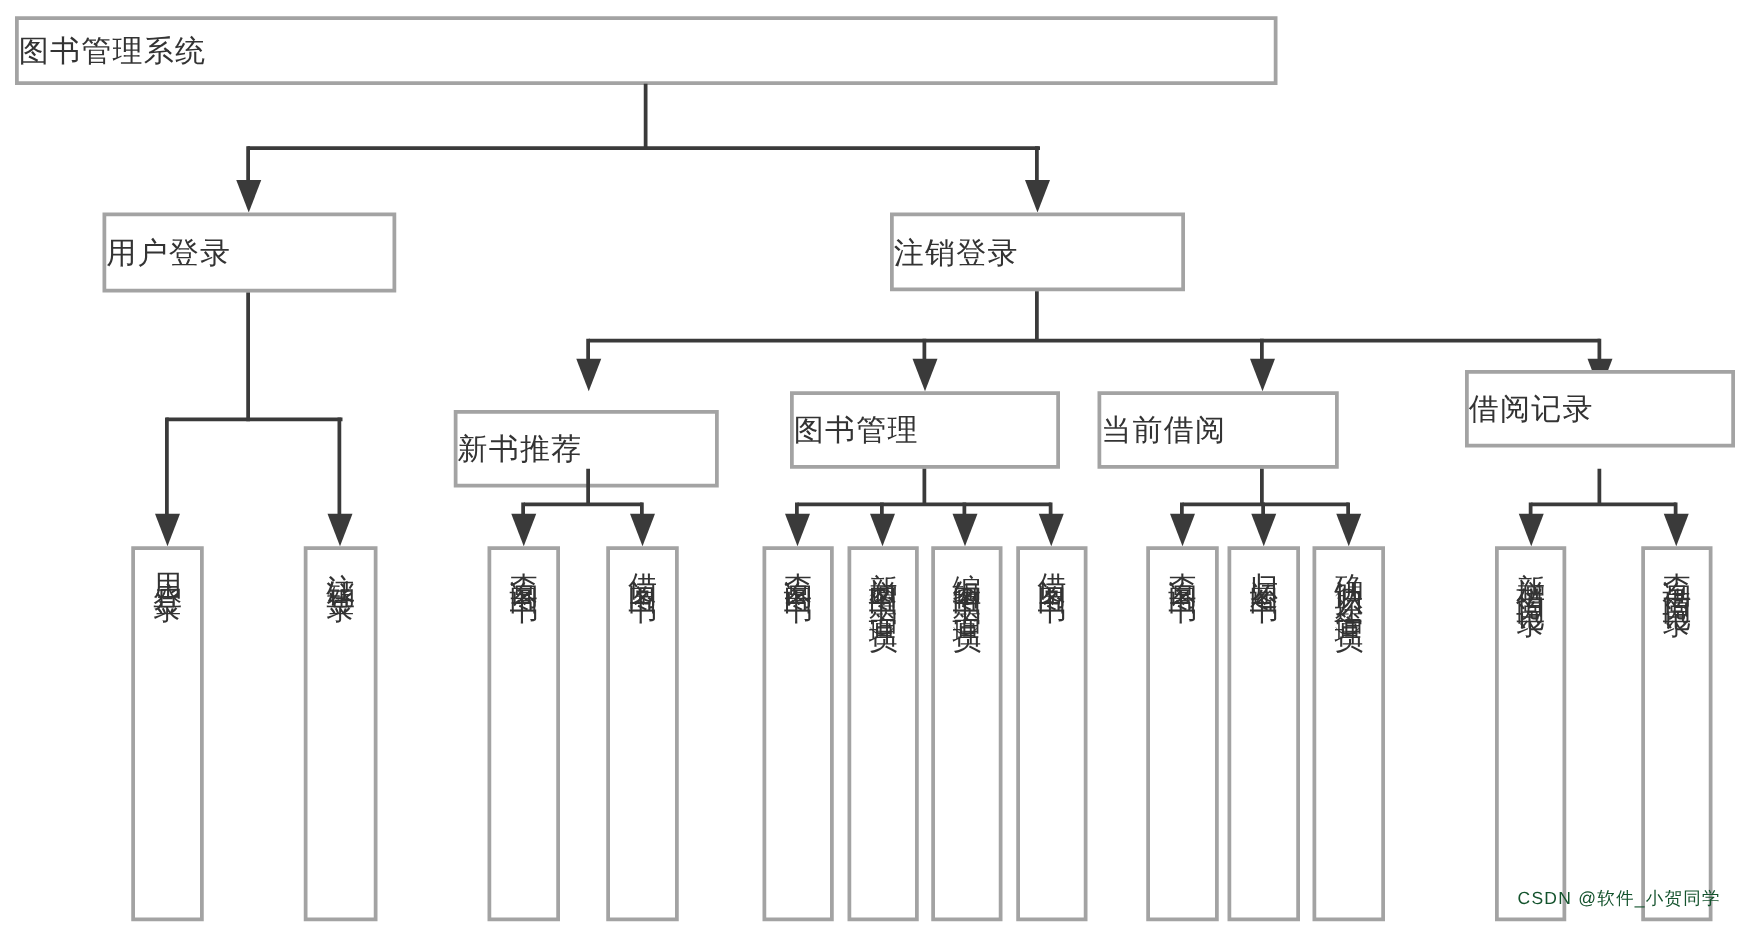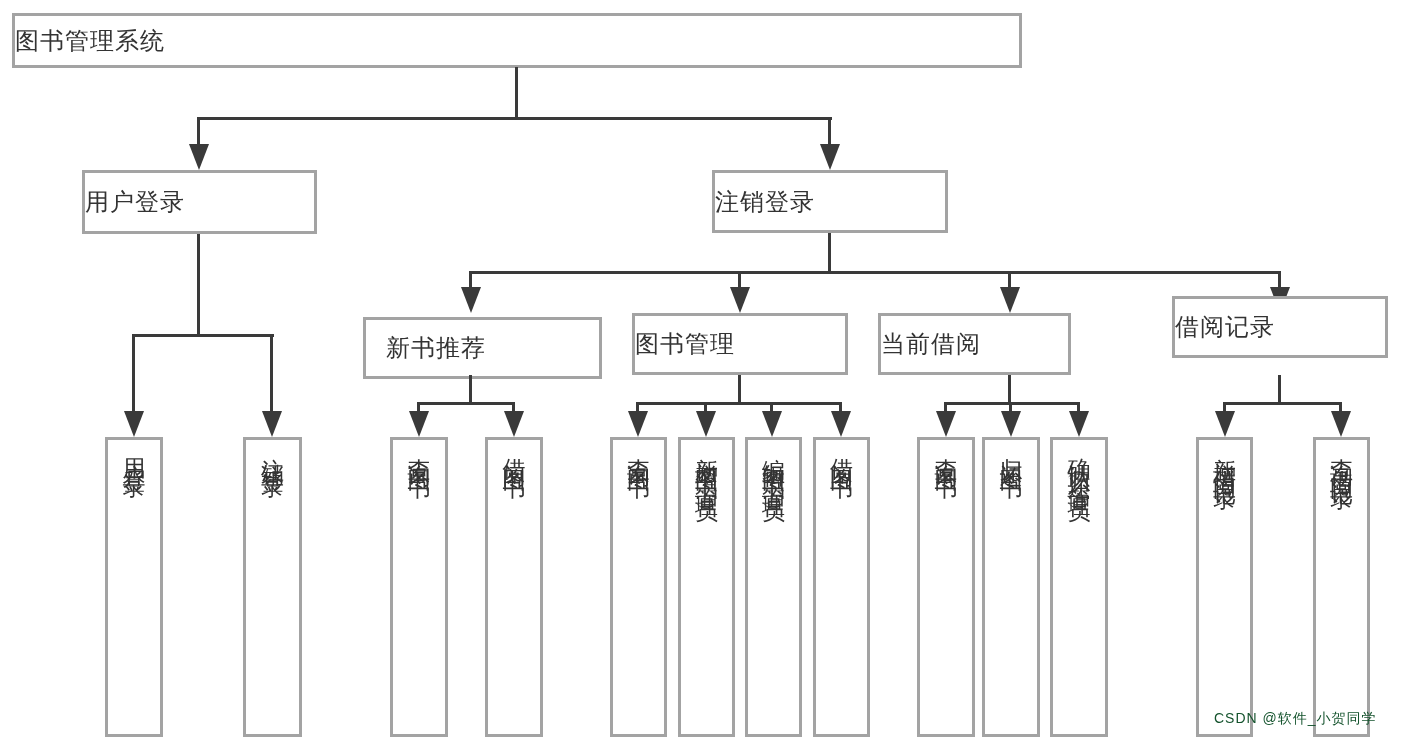--- a/index.html
+++ b/index.html
@@ -62,21 +62,21 @@
   <div class="hline" style="left:471px;top:271px;width:809px;"></div>
   <div class="vline" style="left:469px;top:271px;height:20px;"></div>
   <div class="arrow" style="left:461px;top:287px;"></div>
   <div class="vline" style="left:738px;top:271px;height:20px;"></div>
   <div class="arrow" style="left:730px;top:287px;"></div>
   <div class="vline" style="left:1008px;top:271px;height:20px;"></div>
   <div class="arrow" style="left:1000px;top:287px;"></div>
   <div class="vline" style="left:1278px;top:271px;height:20px;"></div>
   <div class="arrow" style="left:1270px;top:287px;"></div>
 
-  <div class="node" style="left:363px;top:317px;width:239px;height:62px;padding-left:20px;">
+  <div class="node" style="left:363px;top:328px;width:212px;height:62px;">
     <span>新书推荐</span>
   </div>
   <div class="node" style="left:632px;top:313px;width:216px;height:62px;">
     <span>图书管理</span>
   </div>
   <div class="node" style="left:878px;top:313px;width:193px;height:62px;">
     <span>当前借阅</span>
   </div>
   <div class="node" style="left:1172px;top:296px;width:216px;height:62px;">
     <span>借阅记录</span>

